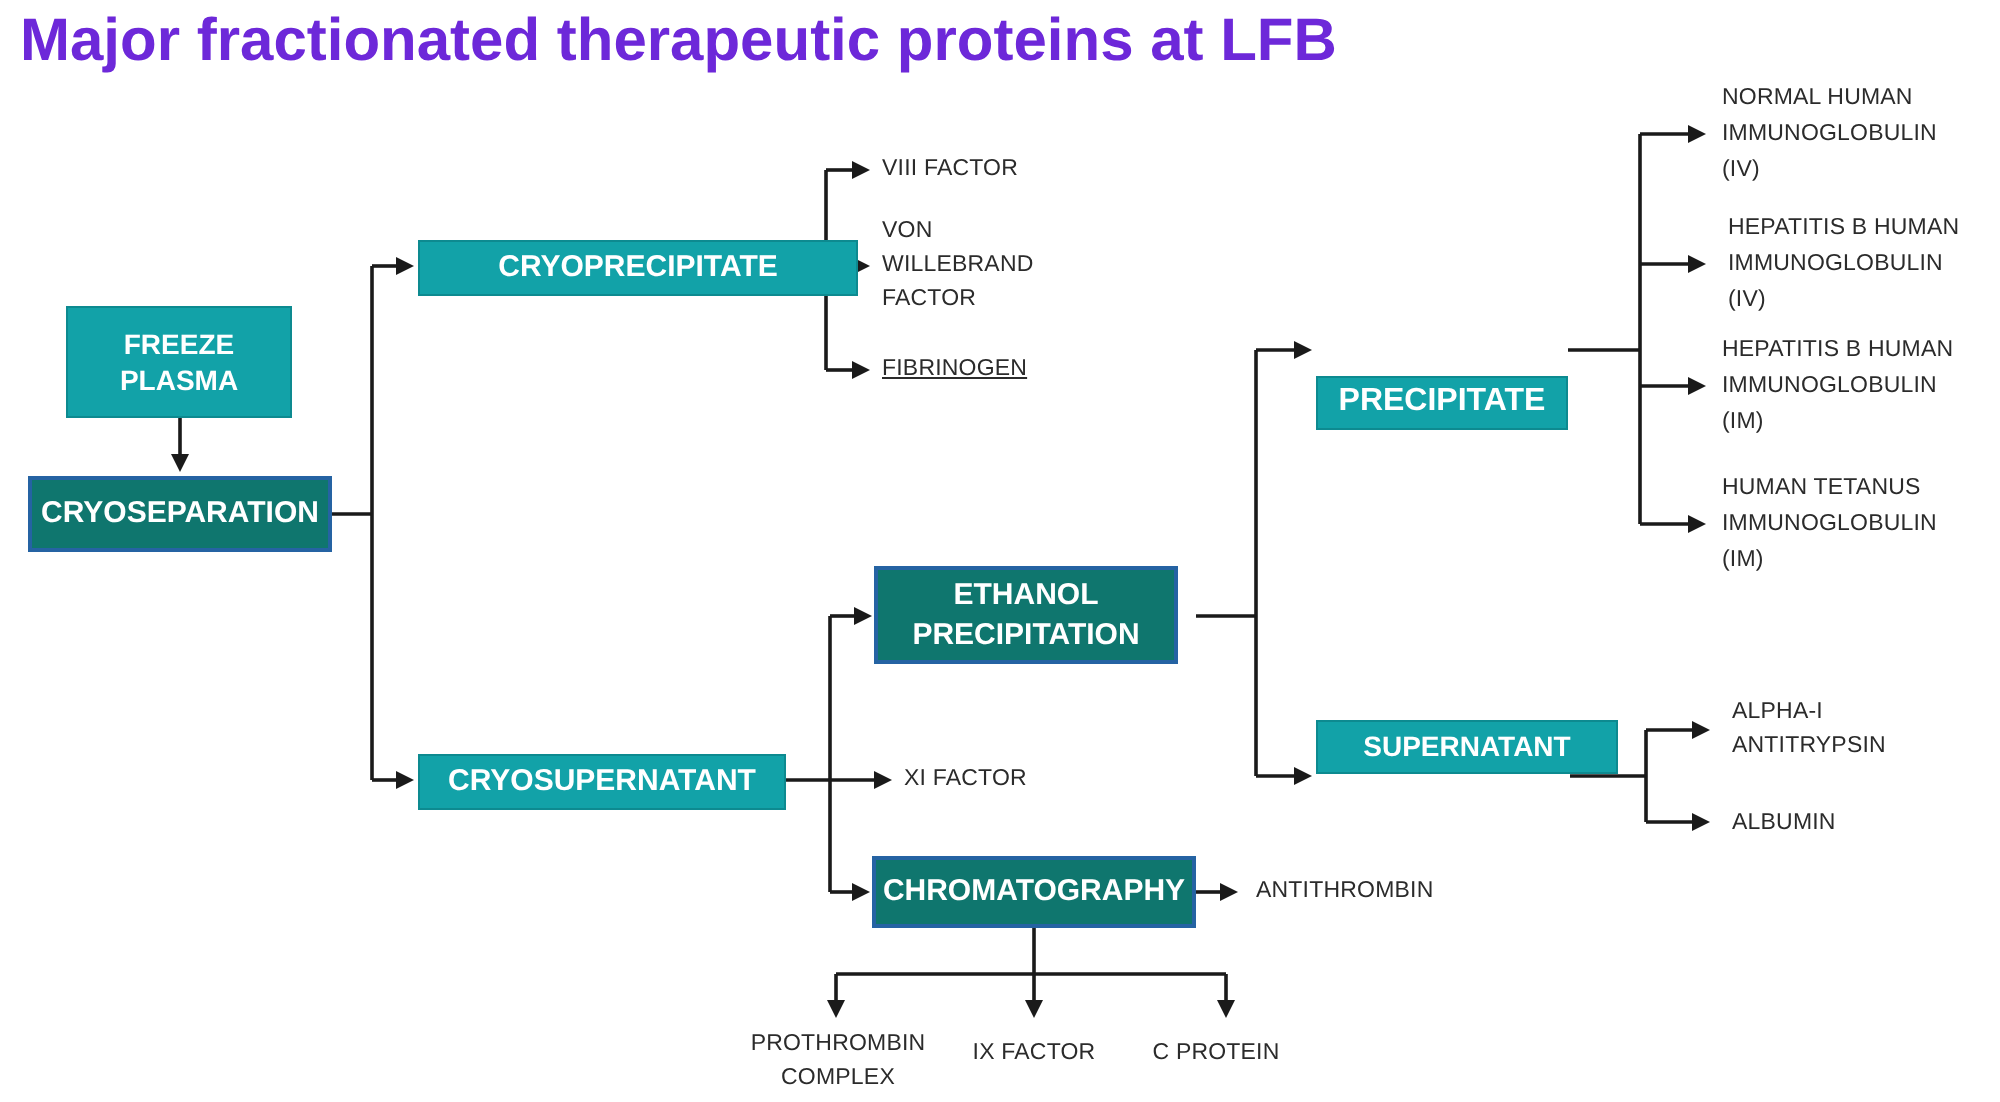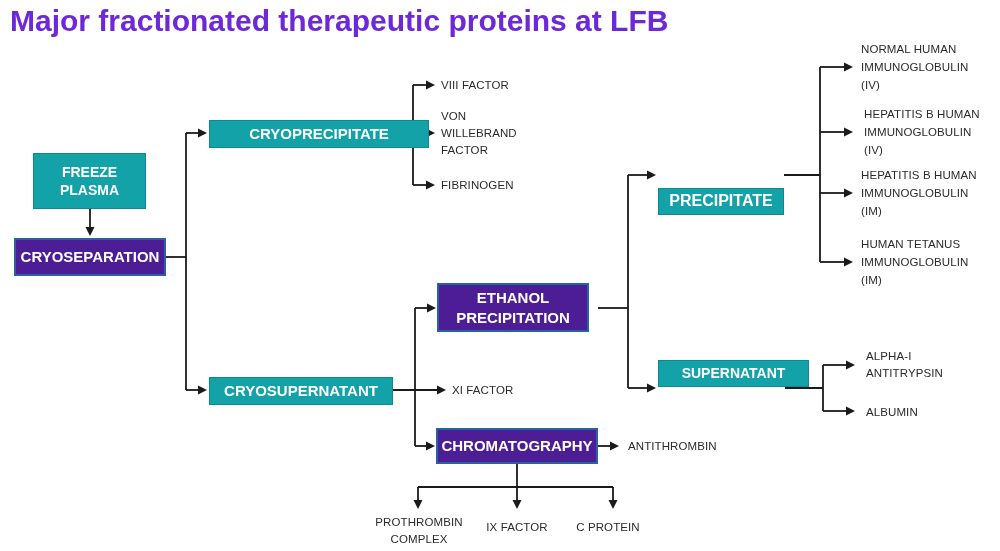--- a/index.html
+++ b/index.html
@@ -13,38 +13,38 @@
     white-space:nowrap;
   }
   svg.connectors { position:absolute; left:0; top:0; }
 
   .node {
     position:absolute; display:flex; align-items:center; justify-content:center;
     color:#ffffff; font-weight:bold; text-align:center; white-space:pre-line;
     box-sizing:border-box; line-height:1.3;
   }
   .teal { background:#12A2A8; border:1px solid #0D8A90; }
-  .blue { background:#4c1d95; border:2px solid #2563A3; }
+  .blue { background:#0f766e; border:2px solid #2563A3; }
 
   .n-freeze   { left:33px;  top:153px; width:113px; height:56px; font-size:14px; }
   .n-cryosep  { left:14px;  top:238px; width:152px; height:38px; font-size:15px; }
   .n-cryoprec { left:209px; top:120px; width:220px; height:28px; font-size:15px; }
   .n-cryosup  { left:209px; top:377px; width:184px; height:28px; font-size:15px; }
   .n-ethanol  { left:437px; top:283px; width:152px; height:49px; font-size:15px; }
   .n-chroma   { left:436px; top:428px; width:162px; height:36px; font-size:15px; }
   .n-precip   { left:658px; top:161px; width:126px; height:27px; font-size:16px;margin-top:27px; }
   .n-super    { left:658px; top:360px; width:151px; height:27px; font-size:14px; }
 
   .leaf {
     position:absolute; font-size:11.5px; line-height:17px; color:#2B2B2B;
     white-space:pre-line; transform:translateY(-50%); letter-spacing:0.1px;
   }
   .l-viii  { left:441px; top:85px; }
   .l-vwf   { left:441px; top:133px; }
-  .l-fib   { left:441px; top:185px; }
+  .l-fib   { left:441px; top:185px;text-decoration:underline; }
   .l-xi    { left:452px; top:390px;text-align:right; }
   .l-ig1   { left:861px; top:67px;  line-height:18px; }
   .l-ig2   { left:864px; top:132px; line-height:18px; }
   .l-ig3   { left:861px; top:193px; line-height:18px; }
   .l-ig4   { left:861px; top:262px; line-height:18px; }
   .l-alpha { left:866px; top:365px; }
   .l-alb   { left:866px; top:412px; }
   .l-anti  { left:628px; top:446px; }
   .l-pro   { left:419px; top:531px; transform:translate(-50%,-50%); text-align:center; }
   .l-ix    { left:517px; top:527px; transform:translate(-50%,-50%); white-space:nowrap; }

